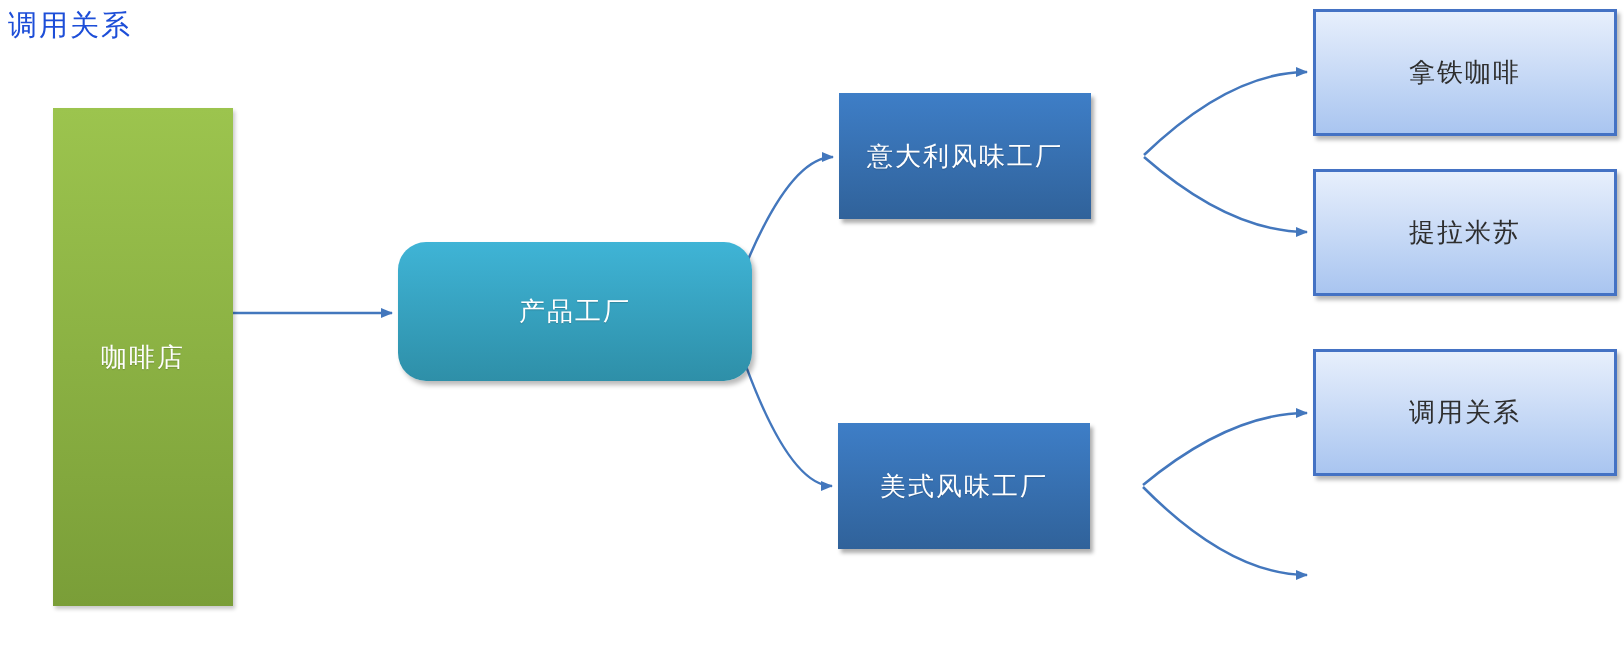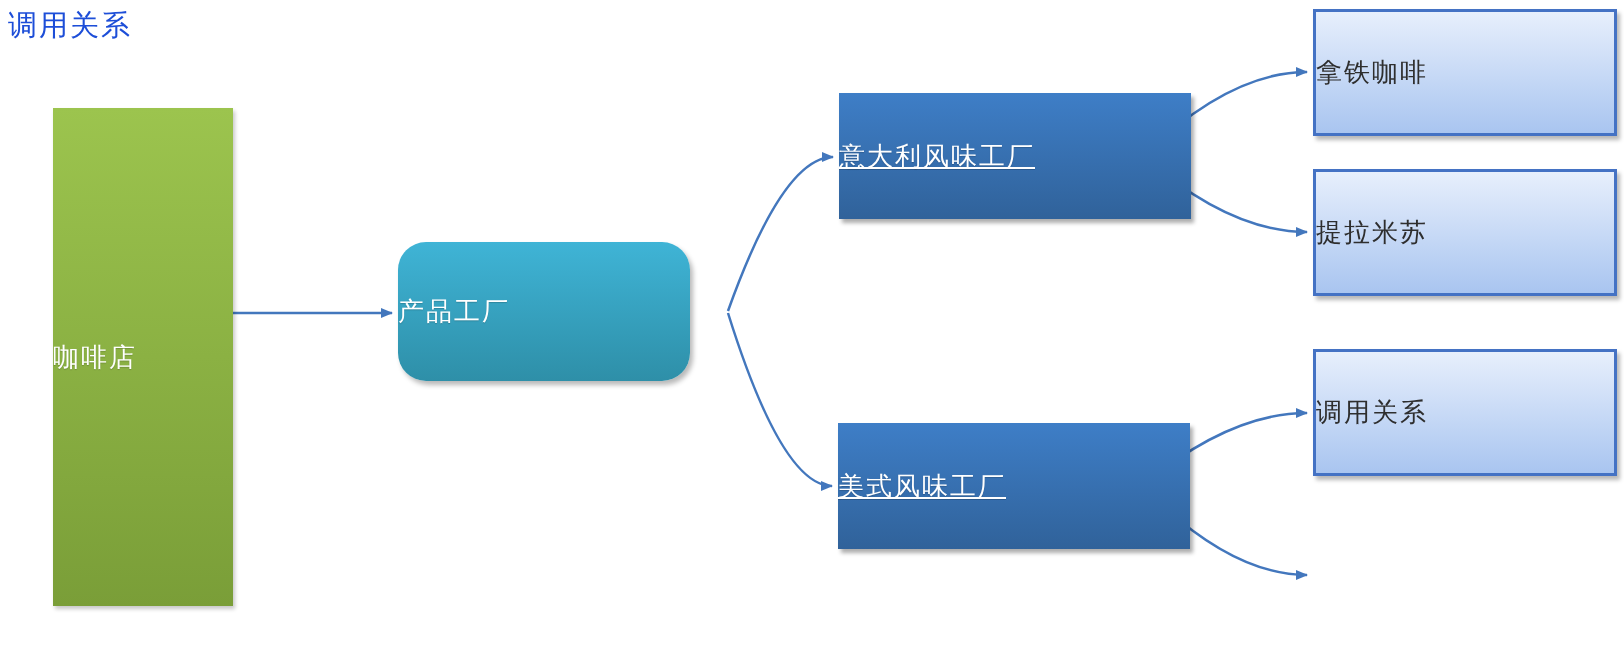--- a/index.html
+++ b/index.html
@@ -20,52 +20,51 @@
     top: 6px;
     font-size: 29px;
     letter-spacing: 2px;
     color: #1d4ed8;
     white-space: nowrap;
   }
   .node {
     position: absolute;
     display: flex;
     align-items: center;
-    justify-content: flex-start;
+    justify-content: center;
     color: #ffffff;
     font-size: 26px;
     letter-spacing: 2px;
     white-space: nowrap;
     box-sizing: border-box;
     text-shadow: 0 1px 1px rgba(0,0,0,0.18);
   }
   .node-shop {
     left: 53px; top: 108px;
     width: 180px; height: 498px;
     background: linear-gradient(to bottom,
       var(--shop-gradient-top, #9cc44e),
       var(--shop-gradient-bottom, #7a9e38));
     box-shadow: 2px 3px 4px rgba(0,0,0,0.22);
   }
   .node-product-factory {
     left: 398px; top: 242px;
-    width: 292px; height: 139px;
+    width: 354px; height: 139px;
     border-radius: 28px;
     background: linear-gradient(to bottom,
       var(--product-factory-gradient-top, #3fb4d6),
       var(--product-factory-gradient-bottom, #2e8fa8));
     box-shadow: 3px 4px 5px rgba(0,0,0,0.28);
   }
   .node-flavor-factory {
-    width: 352px; height: 126px;
+    width: 252px; height: 126px;
     background: linear-gradient(to bottom,
       var(--flavor-factory-gradient-top, #3e7ec7),
       var(--flavor-factory-gradient-bottom, #30629a));
     box-shadow: 3px 4px 4px rgba(0,0,0,0.32);
-    text-decoration: underline;
   }
   .node-italian-factory  { left: 839px; top: 93px;  }
   .node-american-factory { left: 838px; top: 423px; }
   .node-product {
     left: 1313px;
     width: 304px; height: 127px;
     background: linear-gradient(to bottom,
       var(--product-box-gradient-top, #e7effc) 0%,
       var(--product-box-gradient-bottom, #a9c5f0) 100%);
     border: 3px solid var(--product-box-border, #4472c4);

